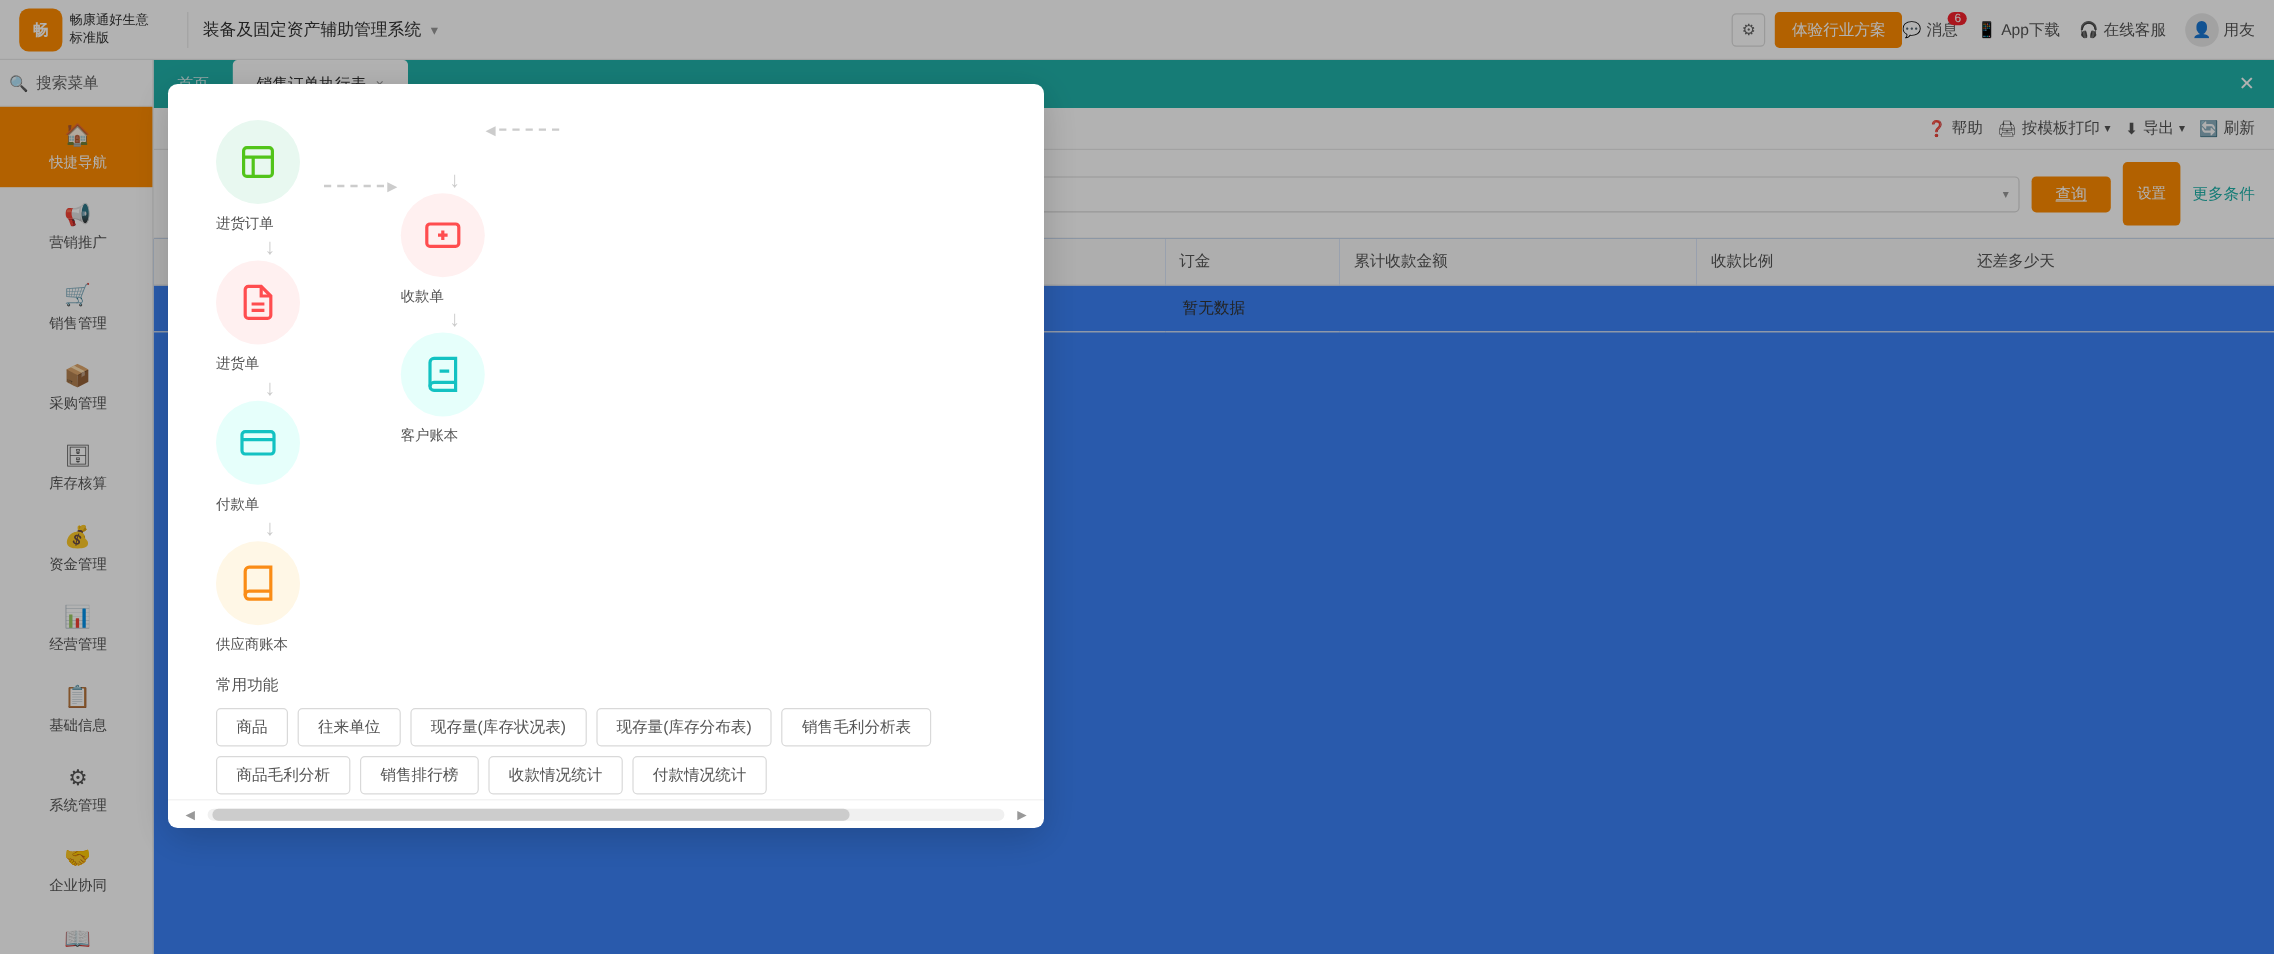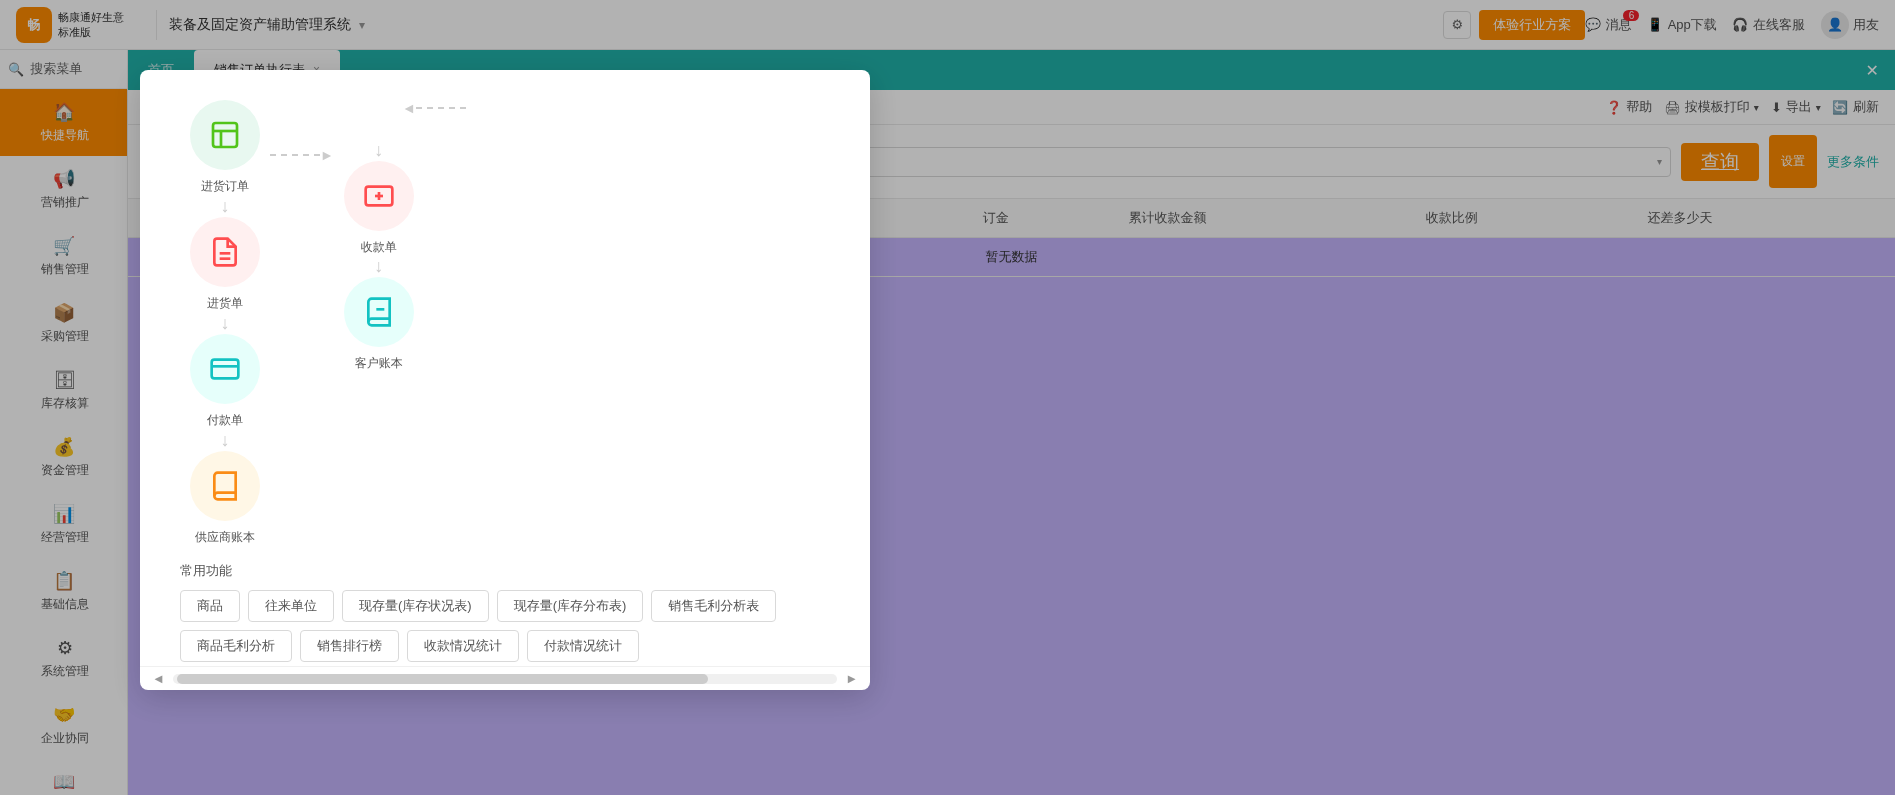--- a/index.html
+++ b/index.html
@@ -43,36 +43,36 @@
     .tab-close-x { margin-left: auto; padding: 0 16px; color: white; cursor: pointer; font-size: 16px; }
 
     
     .content-header { background: #fff; padding: 8px 16px; display: flex; align-items: center; justify-content: flex-end; gap: 12px; border-bottom: 1px solid #e8e8e8; flex-shrink: 0; }
     .header-action { display: flex; align-items: center; gap: 4px; color: #555; font-size: 13px; cursor: pointer; }
 
     
     .search-bar { background: #fff; padding: 10px 16px; display: flex; align-items: center; gap: 10px; flex-shrink: 0; border-bottom: 1px solid #e8e8e8; flex-wrap: wrap; }
     .date-input { border: 1px solid #d9d9d9; border-radius: 4px; padding: 5px 8px; font-size: 13px; color: #999; display: flex; align-items: center; gap: 4px; min-width: 140px; cursor: pointer; }
     .select-input { border: 1px solid #d9d9d9; border-radius: 4px; padding: 5px 8px; font-size: 13px; color: #555; display: flex; align-items: center; gap: 4px; min-width: 200px; cursor: pointer; flex: 1; }
-    .search-btn { background: #ff8c00; color: white; border: none; border-radius: 4px; padding: 6px 20px; font-size: 19px; cursor: pointer; text-decoration: underline; }
+    .search-btn { background: #ff8c00; color: white; border: none; border-radius: 4px; padding: 6px 20px; font-size: 13px; cursor: pointer; text-decoration: underline; }
     .setting-btn { background: #ff8c00; color: white; border: none; border-radius: 4px; padding: 18px 12px; font-size: 12px; cursor: pointer; }
     .more-btn { color: #20b2aa; font-size: 13px; cursor: pointer; }
 
     
-    .table-container { flex: 1; background: #c4b5fd; overflow: auto; }
+    .table-container { flex: 1; background: #3b82f6; overflow: auto; }
     .data-table { width: 100%; border-collapse: collapse; }
     .data-table th { background: #fafafa; border-bottom: 1px solid #e8e8e8; padding: 10px 12px; text-align: left; font-weight: 500; color: #555; font-size: 13px; white-space: nowrap; }
     .data-table td { padding: 10px 12px; border-bottom: 1px solid #f0f0f0; color: #333; font-size: 13px; }
     .empty-tip { text-align: center; color: #999; padding: 60px; font-size: 14px; }
 
     
     .overlay { position: fixed; top: 0; left: 0; right: 0; bottom: 0; background: rgba(0,0,0,0.3); z-index: 100; display: flex; align-items: flex-start; justify-content: flex-start; padding-top: 70px; padding-left: 140px; }
     .popup { background: #fff; border-radius: 8px; width: 730px; max-height: 620px; overflow: hidden; box-shadow: 0 8px 32px rgba(0,0,0,0.18); display: flex; flex-direction: column; }
     .popup-content { padding: 30px 40px; flex: 1; overflow-y: auto; }
-    .flow-node { display: flex; flex-direction: column; align-items: center; gap: 8px; min-width: 90px; }
+    .flow-node { display: flex; flex-direction: column; align-items: flex-start; gap: 8px; min-width: 90px; }
     .flow-circle { width: 70px; height: 70px; border-radius: 50%; display: flex; align-items: center; justify-content: center; font-size: 28px; }
     .flow-circle.green { background: #e8f8f0; color: #52c41a; }
     .flow-circle.pink { background: #fff0f0; color: #ff4d4f; }
     .flow-circle.purple { background: #f5f0ff; color: #9254de; }
     .flow-circle.orange { background: #fff7e6; color: #fa8c16; }
     .flow-circle.teal { background: #e6fffb; color: #13c2c2; }
     .flow-circle.red { background: #fff0f0; color: #ff4d4f; }
     .flow-label { font-size: 12px; color: #555; text-align: center; }
     .flow-arrow-down { color: #ccc; font-size: 16px; margin: 2px 0; }
 

